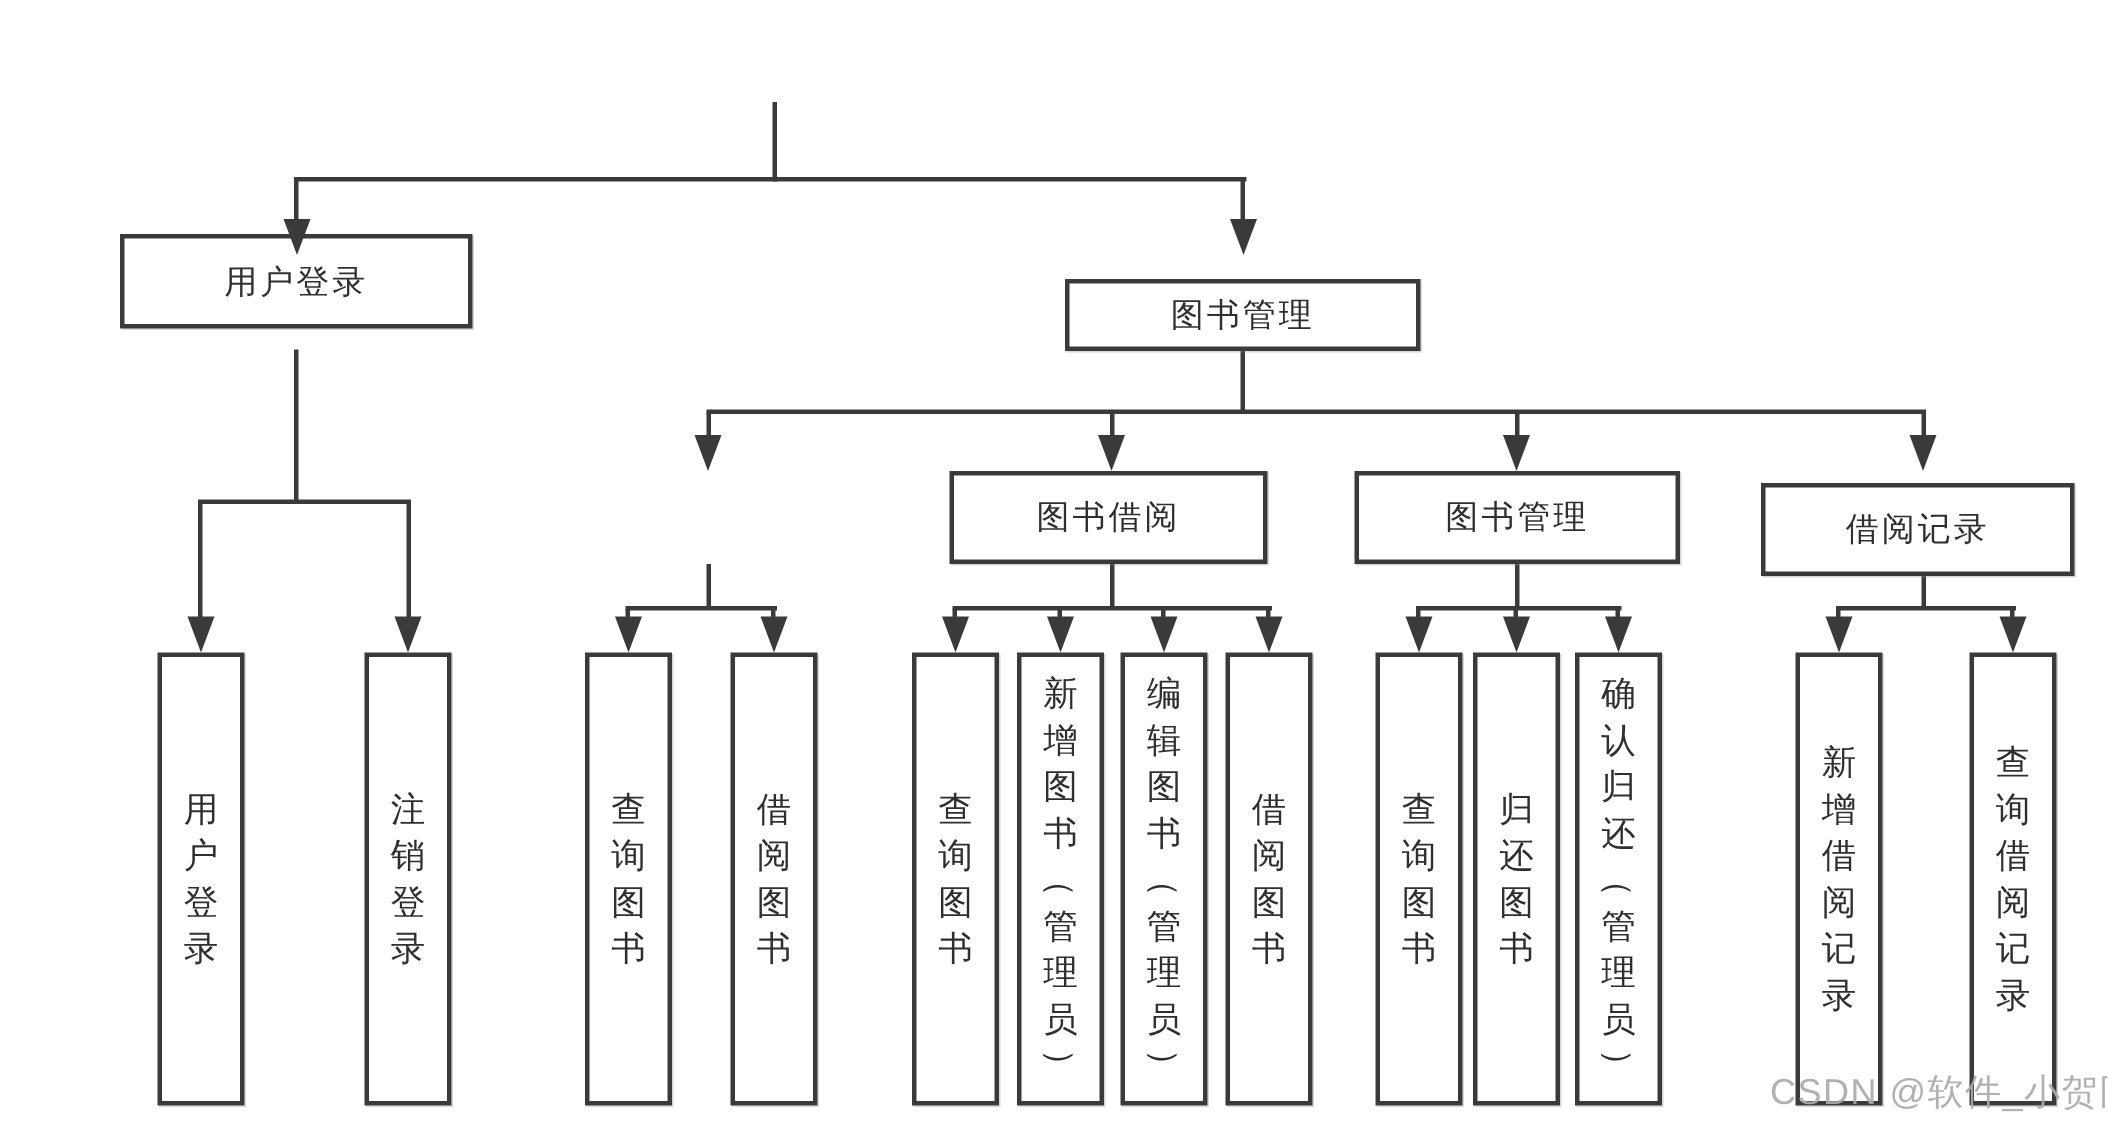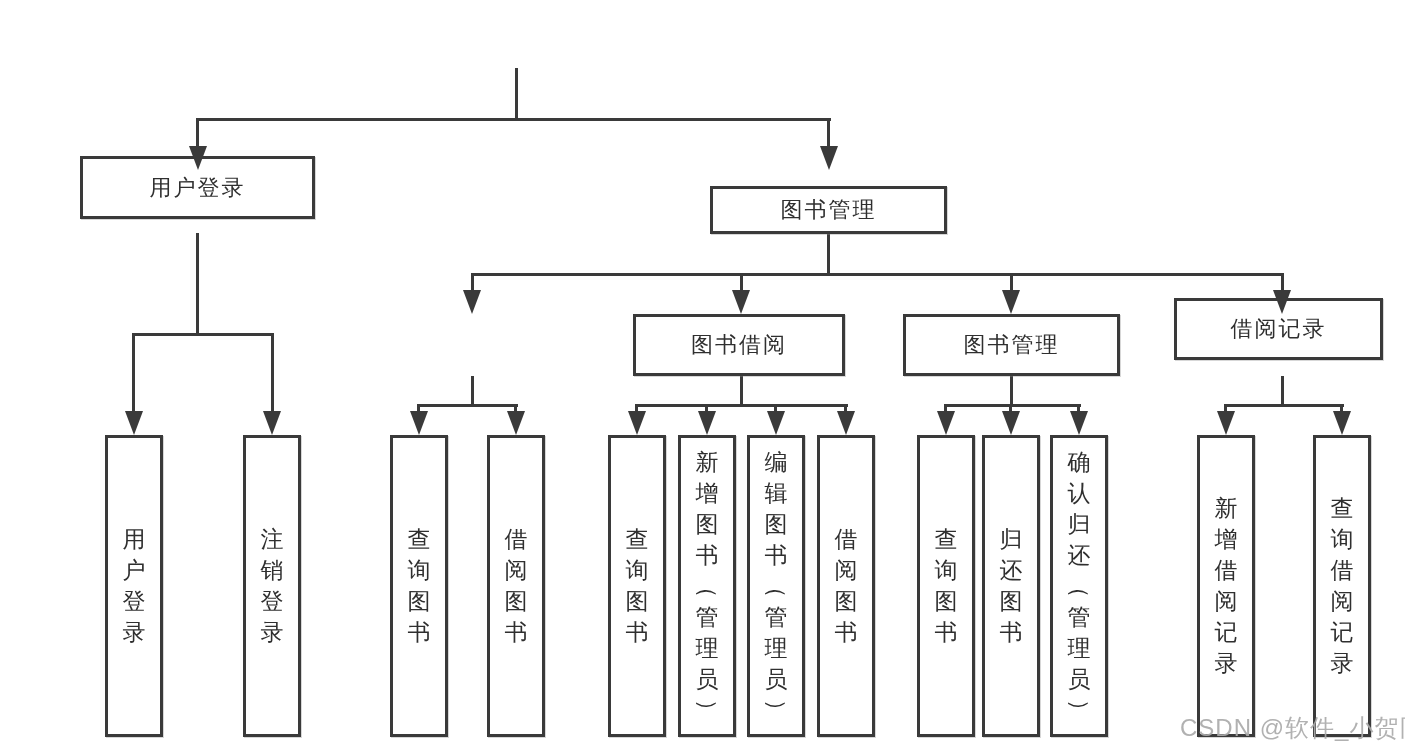--- a/index.html
+++ b/index.html
@@ -101,21 +101,21 @@
     <div class="ln" style="left:1281px;top:275px;width:3px;height:17px"></div>
     <div class="ar" style="left:1273px;top:290px"></div>
   </div>
 
   <div class="box hbox" style="left:633px;top:314px;width:212px;height:62px">
     <span class="lbl">图书借阅</span>
   </div>
   <div class="box hbox" style="left:903px;top:314px;width:217px;height:62px">
     <span class="lbl">图书管理</span>
   </div>
-  <div class="box hbox" style="left:1174px;top:298px;width:209px;height:62px">
+  <div class="box hbox" style="left:1174px;top:322px;width:209px;height:62px">
     <span class="lbl">借阅记录</span>
   </div>
 
   <div>
     <div class="ln" style="left:471px;top:376px;width:3px;height:30px"></div>
     <div class="ln" style="left:417px;top:404px;width:101px;height:3px"></div>
     <div class="ln" style="left:417px;top:406px;width:3px;height:7px"></div>
     <div class="ar" style="left:410px;top:411px"></div>
     <div class="ln" style="left:514px;top:406px;width:3px;height:7px"></div>
     <div class="ar" style="left:507px;top:411px"></div>

